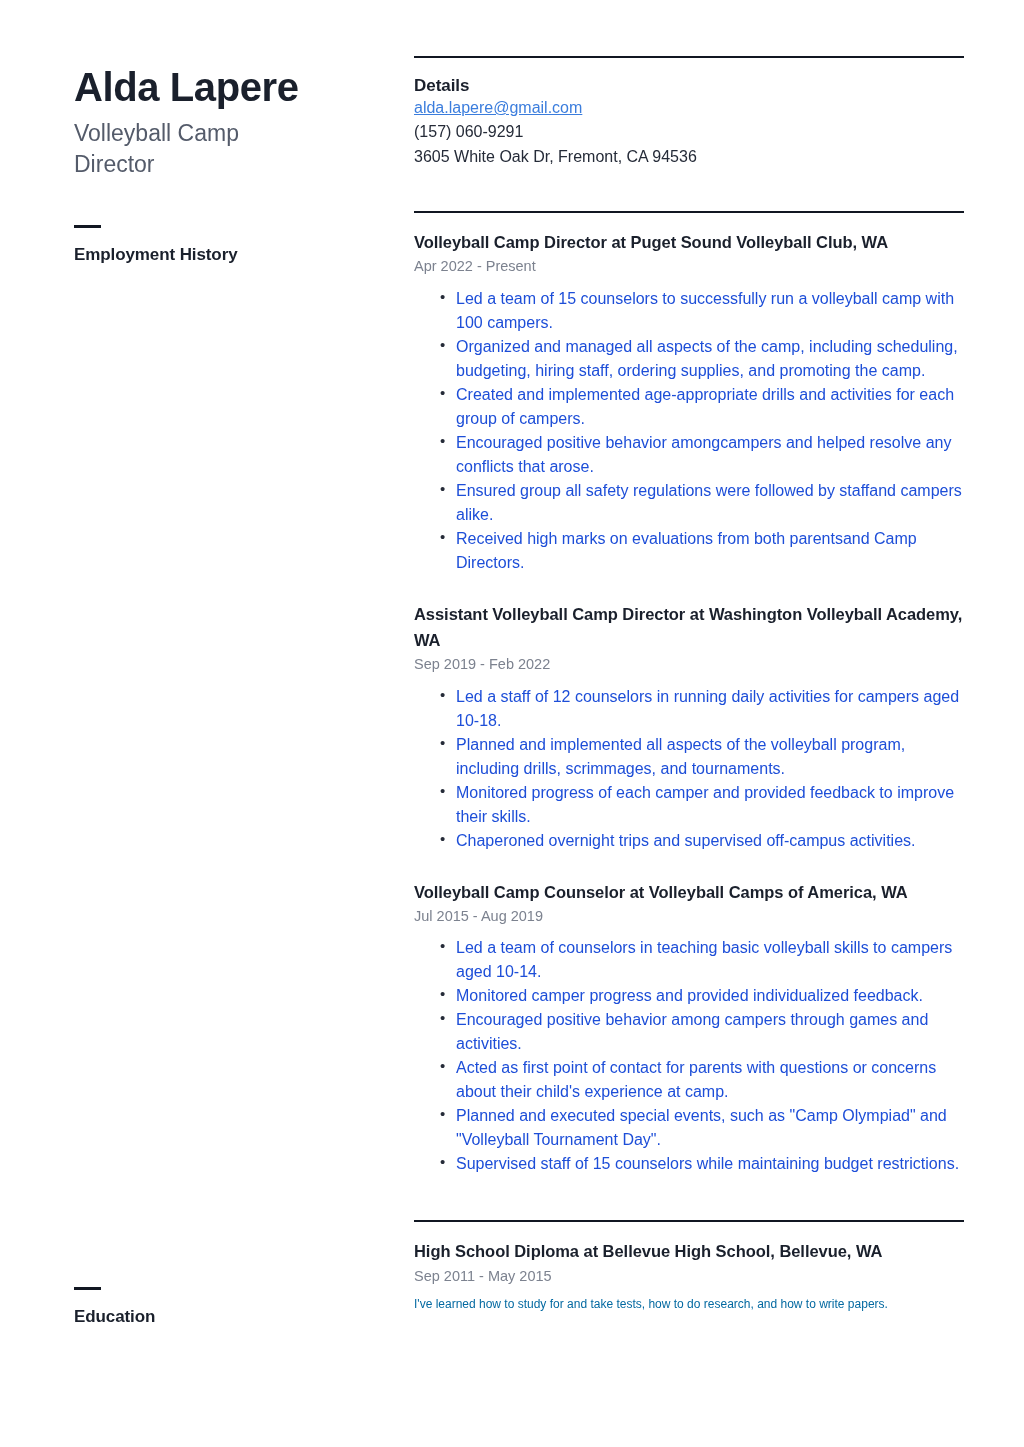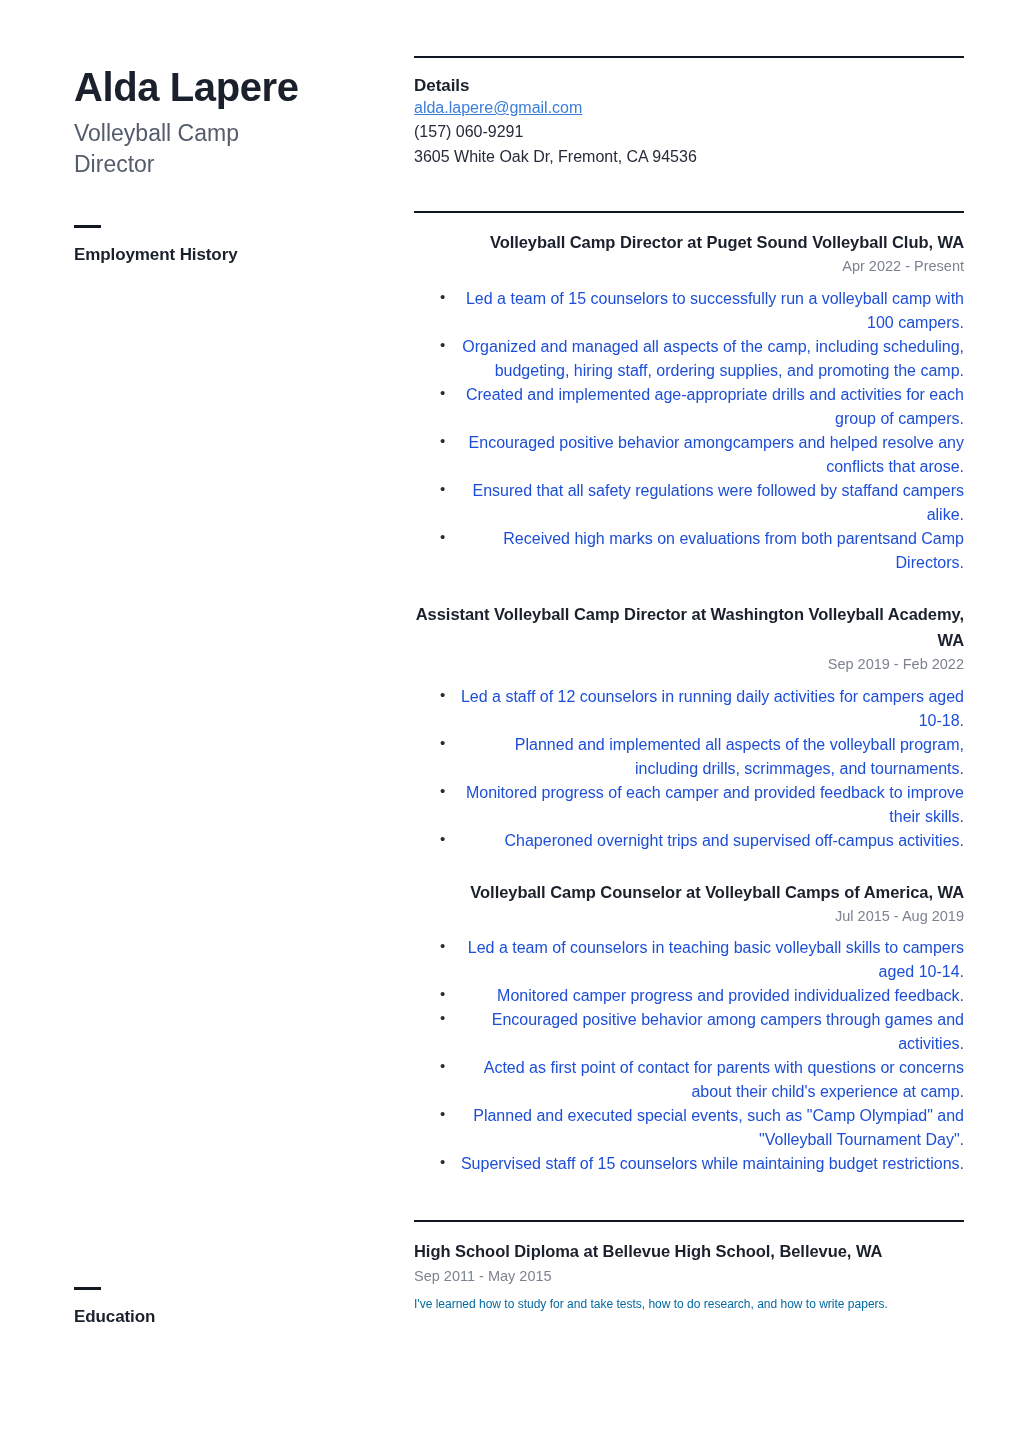--- a/index.html
+++ b/index.html
@@ -149,21 +149,21 @@
     color: #252b38;
   }
 
   .entry-desc {
     margin-top: 8px;
     font-size: 12px;
     line-height: 1.5;
     color: #0369a1;
   }
 
-  .employment-body { padding-top: 16px; text-align: right; }
+  .employment-body { padding-top: 16px; }
 
   .education-wrap { margin-top: 44px; }
 
   .edu-block { padding-top: 16px; }
 </style>
 </head>
 <body>
 
 <div class="page">
 
@@ -201,21 +201,21 @@
     <div class="employment-body">
 
       <div class="entry">
         <div class="entry-title">Volleyball Camp Director at Puget Sound Volleyball Club, WA</div>
         <div class="entry-date">Apr 2022 - Present</div>
         <ul class="bullets">
           <li>Led a team of 15 counselors to successfully run a volleyball camp with 100 campers.</li>
           <li>Organized and managed all aspects of the camp, including scheduling, budgeting, hiring staff, ordering supplies, and promoting the camp.</li>
           <li>Created and implemented age-appropriate drills and activities for each group of campers.</li>
           <li>Encouraged positive behavior amongcampers and helped resolve any conflicts that arose.</li>
-          <li>Ensured that all safety regulations were followed by staffand campers alike.</li>
+          <li>Ensured group all safety regulations were followed by staffand campers alike.</li>
           <li>Received high marks on evaluations from both parentsand Camp Directors.</li>
         </ul>
       </div>
 
       <div class="entry">
         <div class="entry-title">Assistant Volleyball Camp Director at Washington Volleyball Academy, WA</div>
         <div class="entry-date">Sep 2019 - Feb 2022</div>
         <ul class="bullets">
           <li>Led a staff of 12 counselors in running daily activities for campers aged 10-18.</li>
           <li>Planned and implemented all aspects of the volleyball program, including drills, scrimmages, and tournaments.</li>

